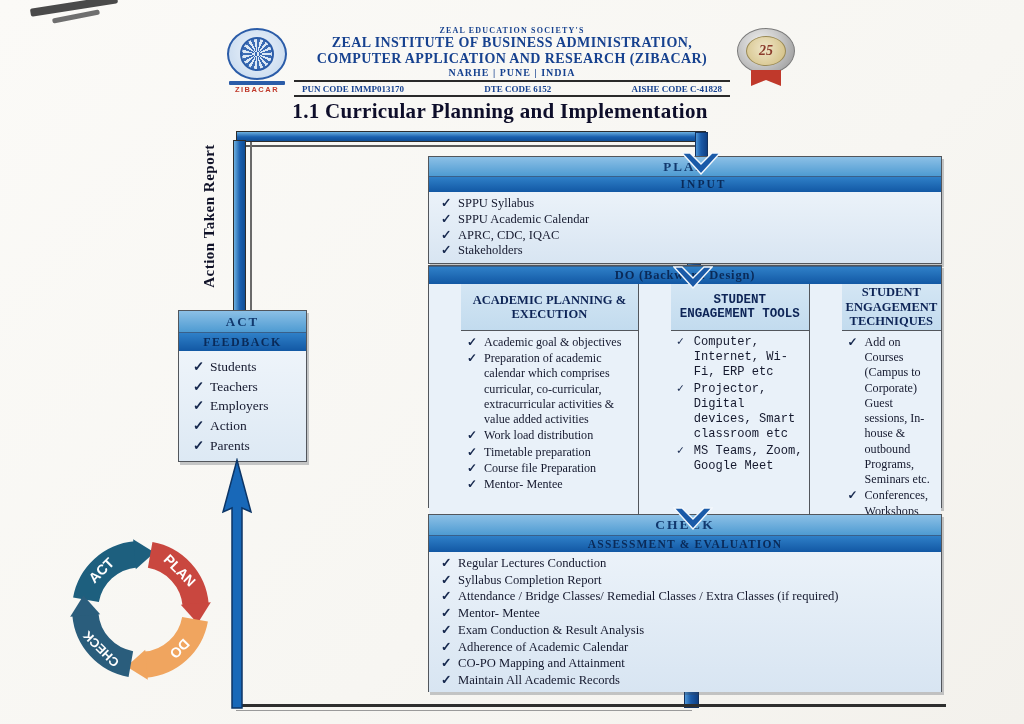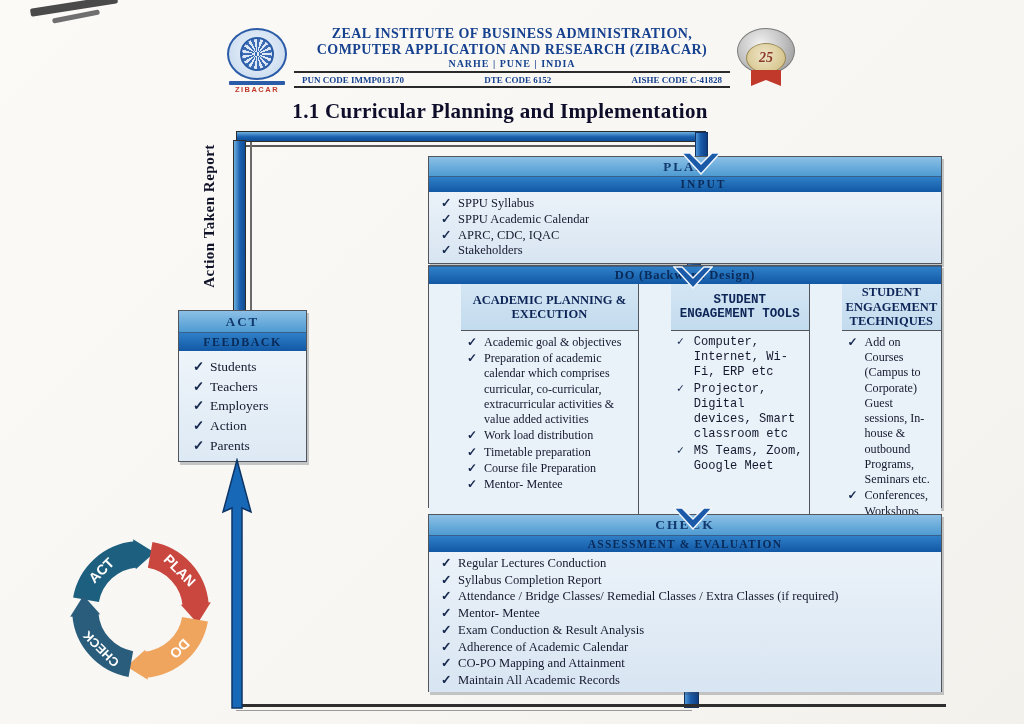--- a/index.html
+++ b/index.html
@@ -24,21 +24,21 @@
   .logo-caption{font-family:"Liberation Sans",sans-serif;font-size:7.5px;font-weight:bold;color:#c0392b;letter-spacing:1.5px;}
   .hdr-text{flex:1;text-align:center;color:#16418f;padding:0 4px;}
   .hdr-society{font-size:8px;font-weight:bold;letter-spacing:1.2px;}
   .hdr-line1,.hdr-line2{font-size:14px;font-weight:bold;letter-spacing:.4px;line-height:1.12;}
   .hdr-loc{font-size:10px;font-weight:bold;letter-spacing:1px;margin-top:1px;}
   .hdr-codes{display:flex;justify-content:space-between;font-size:9px;font-weight:bold;
              border-top:2px solid #2a2a2a;border-bottom:2px solid #2a2a2a;margin-top:2px;padding:1.5px 8px;}
   .badge-wrap{width:64px;text-align:center;position:relative;}
   .badge-outer{width:56px;height:44px;margin:2px auto 0;border-radius:50%;
                background:radial-gradient(circle at 40% 35%, #f2f2f2 0%, #c9c9c9 45%, #8f8f8f 100%);
-               border:1px solid #7a7a7a;display:flex;align-items:flex-end;justify-content:center;}
+               border:1px solid #7a7a7a;display:flex;align-items:center;justify-content:center;}
   .badge-inner{width:38px;height:28px;border-radius:50%;border:1px solid #9a8a55;
                background:radial-gradient(circle at 45% 40%, #efe6c8 0%, #d6c48c 80%);
                display:flex;align-items:center;justify-content:center;
                font-size:14px;font-weight:bold;font-style:italic;color:#8a3a2a;}
   .badge-ribbon{width:30px;height:16px;margin:-4px auto 0;background:#c0392b;
                 clip-path:polygon(0 0,100% 0,100% 100%,50% 62%,0 100%);}
 
   
   .title{position:absolute;left:0;top:99px;width:1000px;text-align:center;
          font-size:21px;font-weight:bold;color:#0e0e2a;letter-spacing:.3px;}
@@ -121,20 +121,21 @@
   <div class="hdr">
     <div class="hdr-flex">
       <div class="logo-wrap">
         <div class="logo-outer">
           <div class="logo-inner"></div>
         </div>
         <div class="logo-bar"></div>
         <div class="logo-caption">ZIBACAR</div>
       </div>
       <div class="hdr-text">
+        <div class="hdr-society">ZEAL EDUCATION SOCIETY'S</div>
         <div class="hdr-line1">ZEAL INSTITUTE OF BUSINESS ADMINISTRATION,</div>
         <div class="hdr-line2">COMPUTER APPLICATION AND RESEARCH (ZIBACAR)</div>
         <div class="hdr-loc">NARHE | PUNE | INDIA</div>
         <div class="hdr-codes">
           <span>PUN CODE IMMP013170</span>
           <span>DTE CODE 6152</span>
           <span>AISHE CODE C-41828</span>
         </div>
       </div>
       <div class="badge-wrap">

